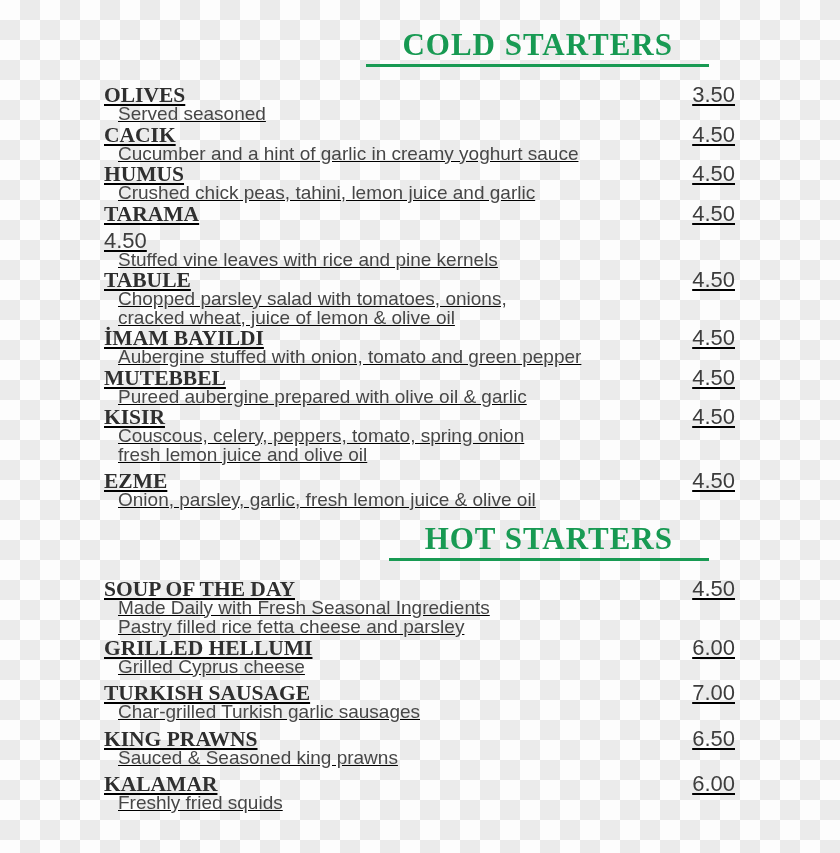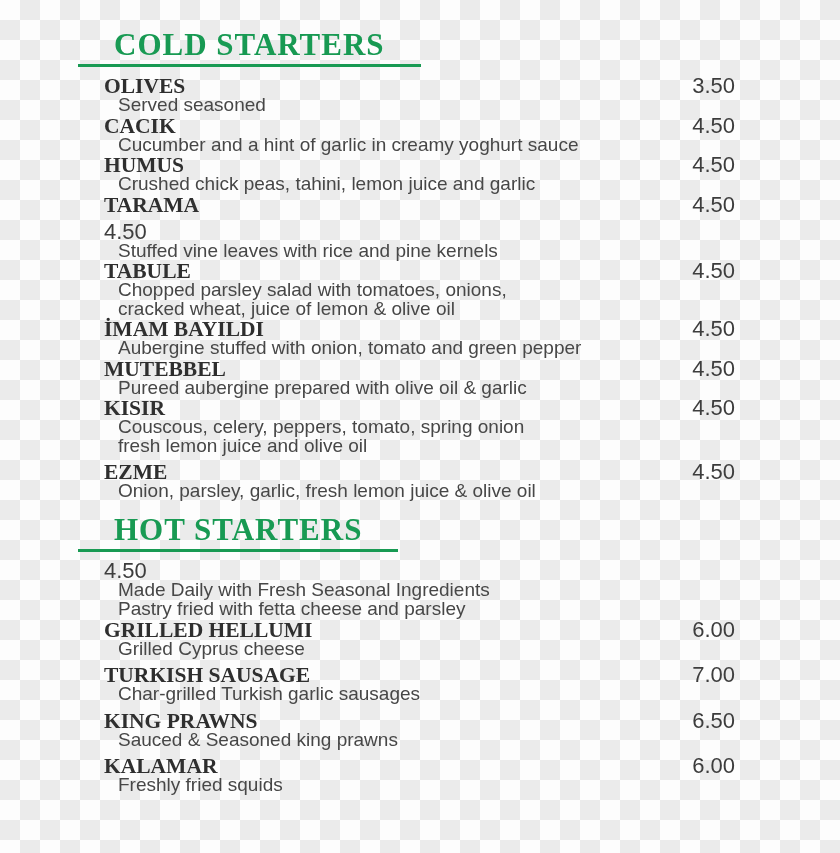--- a/index.html
+++ b/index.html
@@ -21,36 +21,36 @@
     background-size: 40px 40px;
     background-position: 0 0, 20px 20px;
   }
   .menu-content {
     position: absolute;
     left: 104px;
     top: 28px;
     width: 631px;
   }
   .title-row {
-    text-align: left;
+    text-align: right;
     transform: translateX(-26px);
-    margin-bottom: 9px;
+    margin-bottom: 18px;
   }
   .title-row.hot { margin-top: 12px; }
   .section-title {
     display: inline-block;
     font-family: "Liberation Serif", serif;
     font-weight: bold;
     font-size: 31px;
     line-height: 33px;
     letter-spacing: 1px;
     padding: 0 36px 3px 36px;
     border-bottom: 3px solid;
   }
-  .item { margin: 0 0 1px 0; }
+  .item { margin: 0 0 1px 0; text-decoration: underline; }
   .item.gap { margin-top: 7px; }
   .item-row {
     display: flex;
     justify-content: space-between;
     align-items: baseline;
   }
   .item-name {
     font-family: "Liberation Serif", serif;
     font-weight: bold;
     font-size: 21.5px;
@@ -144,26 +144,27 @@
             <span class="item-name">EZME</span>
             <span class="item-price">4.50</span>
           </div>
           <div class="item-desc">Onion, parsley, garlic, fresh lemon juice &amp; olive oil</div>
         </div>
       </div>
       <div class="section">
         <div class="title-row hot"><span class="section-title" style="color: rgb(24, 154, 83); border-bottom-color: rgb(24, 154, 83);">HOT STARTERS</span></div>
         <div class="item">
           <div class="item-row">
+            <span class="item-name">SOUP OF THE DAY</span>
             <span class="item-price">4.50</span>
           </div>
           <div class="item-desc">Made Daily with Fresh Seasonal Ingredients</div>
         </div>
         <div class="item">
-          <div class="item-desc">Pastry fried with fetta cheese and parsley</div>
+          <div class="item-desc">Pastry filled rice fetta cheese and parsley</div>
         </div>
         <div class="item">
           <div class="item-row">
             <span class="item-name">GRILLED HELLUMI</span>
             <span class="item-price">6.00</span>
           </div>
           <div class="item-desc">Grilled Cyprus cheese</div>
         </div>
         <div class="item gap">
           <div class="item-row">

